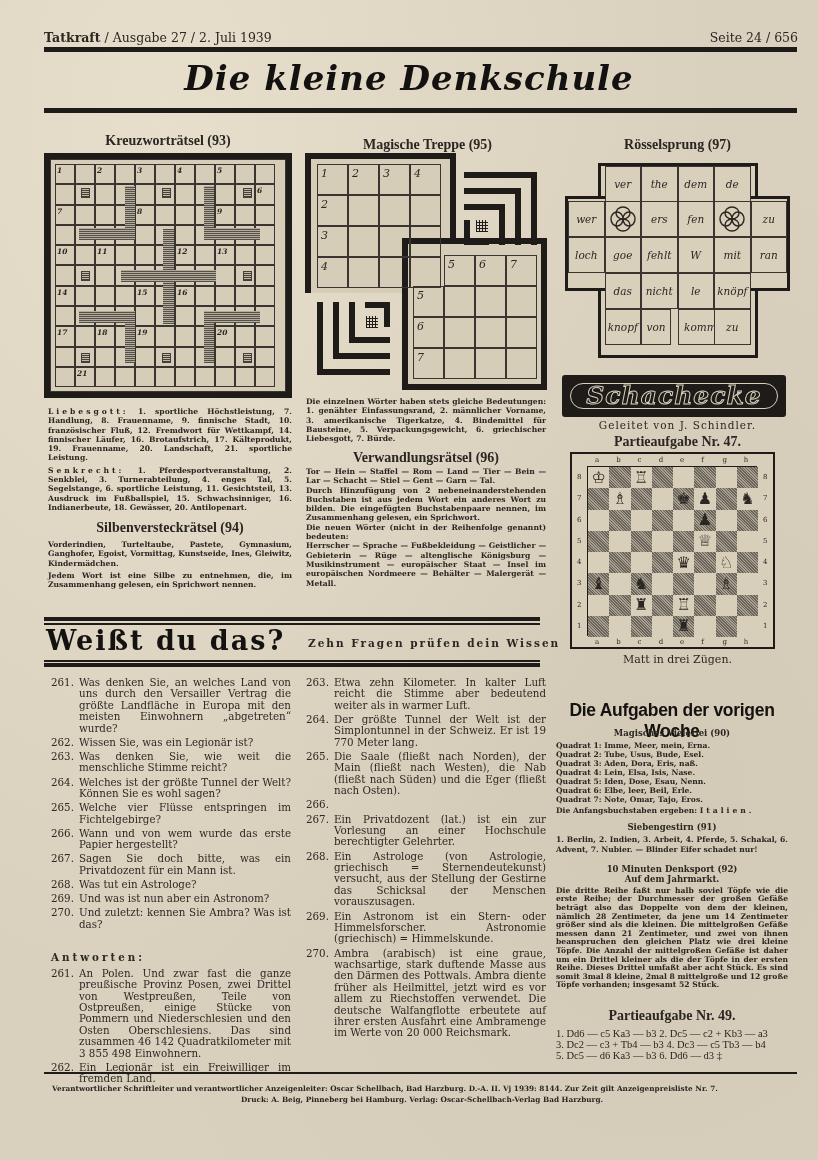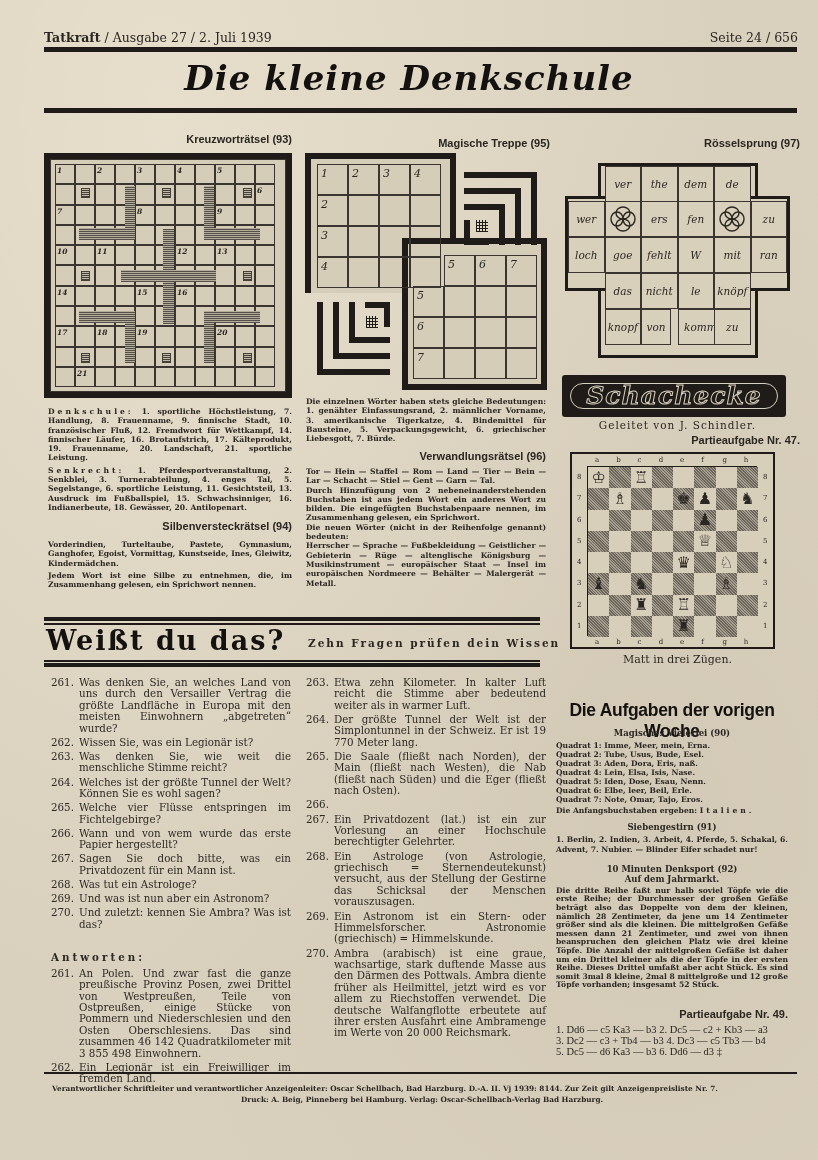--- a/index.html
+++ b/index.html
@@ -6,21 +6,21 @@
   html,body{width:818px;height:1160px;overflow:hidden}
   body{background:#dcd3c0;font-family:"DejaVu Serif",serif;color:#2a2622;position:relative}
   .paper{position:absolute;inset:0;background:
      radial-gradient(ellipse at 20% 10%,rgba(240,232,214,.6),transparent 60%),
      radial-gradient(ellipse at 80% 70%,rgba(200,190,170,.35),transparent 60%),#d9d0bd}
   .abs{position:absolute}
   .hdr{font-size:12.5px;font-family:"DejaVu Serif",serif}
   .hdr b{font-weight:bold}
   .rule{position:absolute;background:#1e1b18}
   .title-main{position:absolute;left:0;width:818px;top:58px;text-align:center;font-family:"DejaVu Serif",serif;font-weight:bold;font-style:italic;font-size:34px;letter-spacing:1px;color:#141210}
-  .ptitle{font-size:11px;font-weight:bold;text-align:right;font-family:Liberation Sans, sans-serif}
+  .ptitle{font-size:14px;font-weight:bold;text-align:center;font-family:Liberation Serif, serif}
   .small{font-size:7.6px;line-height:9.3px;text-align:justify;font-family:"DejaVu Serif",serif;font-weight:bold;color:#2a2622}
   .spaced{letter-spacing:3px}
   
   .cw{position:absolute;left:44px;top:153px;width:248px;height:245px;background:#1e1b18;padding:6px}
   .cw-inner{width:100%;height:100%;background:#d6cdb9;border:1px solid #3a3530;position:relative}
   .cw-grid{position:absolute;left:4px;top:4px;display:grid;grid-template-columns:repeat(11,20px);grid-template-rows:repeat(11,20.3px)}
   .cw-cell{border:.5px solid #3a3530;font-size:7.5px;font-style:italic;font-weight:bold;padding:1px;position:relative}
   .cw-block{background:repeating-linear-gradient(0deg,#55504a 0 1px,#b3ab9a 1px 2px);position:absolute}
   .cw-sq{background:repeating-linear-gradient(0deg,#45403a 0 1px,#c0b8a6 1px 2px);border:1px solid #45403a;width:9px;height:10px;position:absolute}
   
@@ -207,21 +207,21 @@
     <div class="cw-sq" style="left:111px;top:28px"></div>
     <div class="cw-sq" style="left:192px;top:28px"></div>
     <div class="cw-sq" style="left:30px;top:111px"></div>
     <div class="cw-sq" style="left:192px;top:111px"></div>
     <div class="cw-sq" style="left:30px;top:193px"></div>
     <div class="cw-sq" style="left:111px;top:193px"></div>
     <div class="cw-sq" style="left:192px;top:193px"></div>
   </div>
 </div>
 <div class="abs small" style="left:48px;top:407px;width:244px">
-  <p style="margin-bottom:3px"><span class="spaced">Denkschule:</span> <span>1. sportliche Höchstleistung, 7. Handlung, 8. Frauenname, 9. finnische Stadt, 10. französischer Fluß, 12. Fremdwort für Wettkampf, 14. finnischer Läufer, 16. Brotaufstrich, 17. Kälteprodukt, 19. Frauenname, 20. Landschaft, 21. sportliche Leistung.</span></p>
+  <p style="margin-bottom:3px"><span class="spaced">Liebesgott:</span> <span>1. sportliche Höchstleistung, 7. Handlung, 8. Frauenname, 9. finnische Stadt, 10. französischer Fluß, 12. Fremdwort für Wettkampf, 14. finnischer Läufer, 16. Brotaufstrich, 17. Kälteprodukt, 19. Frauenname, 20. Landschaft, 21. sportliche Leistung.</span></p>
   <p><span class="spaced">Senkrecht:</span> <span>1. Pferdesportveranstaltung, 2. Senkblei, 3. Turnerabteilung, 4. enges Tal, 5. Segelstange, 6. sportliche Leistung, 11. Gesichtsteil, 13. Ausdruck im Fußballspiel, 15. Schwachsinniger, 16. Indianerbeute, 18. Gewässer, 20. Antilopenart.</span></p>
 </div>
 <div class="abs ptitle" style="left:48px;top:520px;width:244px">Silbenversteckrätsel (94)</div>
 <div class="abs small" style="left:48px;top:540px;width:244px">
   <p style="margin-bottom:3px">Vorderindien, Turteltaube, Pastete, Gymnasium, Ganghofer, Egoist, Vormittag, Kunstseide, Ines, Gleiwitz, Kindermädchen.</p>
   <p>Jedem Wort ist eine Silbe zu entnehmen, die, im Zusammenhang gelesen, ein Sprichwort nennen.</p>
 </div>
 
 <div class="abs ptitle" style="left:305px;top:137px;width:245px">Magische Treppe (95)</div>
 <div class="ms">

